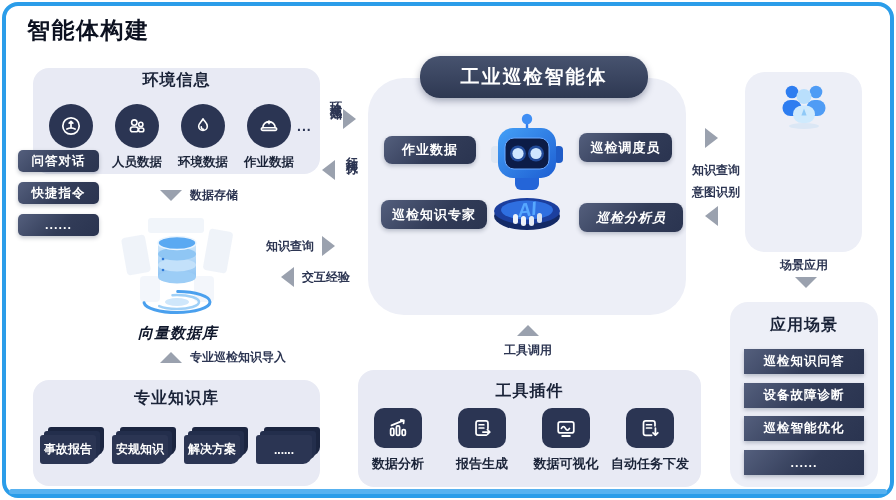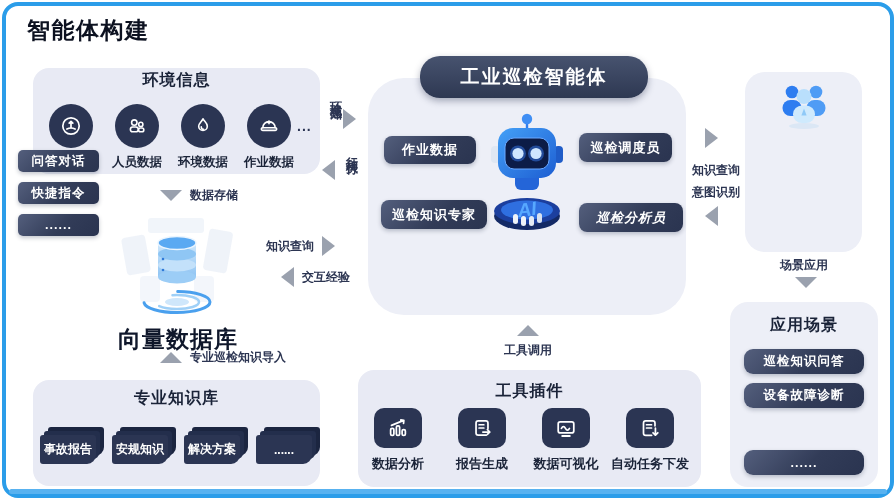--- a/index.html
+++ b/index.html
@@ -27,21 +27,21 @@
   .flow { position:absolute; display:flex; align-items:center; gap:8px; font-size:12px; font-weight:600; color:#2c3552; white-space:nowrap; }
   .tri { width:0; height:0; }
   .tri-down  { border-left:11px solid transparent; border-right:11px solid transparent; border-top:11px solid #9aa1ae; }
   .tri-up    { border-left:11px solid transparent; border-right:11px solid transparent; border-bottom:11px solid #9aa1ae; }
   .tri-right { border-top:10px solid transparent; border-bottom:10px solid transparent; border-left:13px solid #9aa1ae; }
   .tri-left  { border-top:10px solid transparent; border-bottom:10px solid transparent; border-right:13px solid #9aa1ae; }
   .vflow { position:absolute; writing-mode:vertical-rl; text-orientation:upright; font-size:12px; font-weight:600; color:#2c3552; letter-spacing:2px; }
 
   .db-illu { position:absolute; left:116px; top:206px; }
   .big-label { position:absolute; text-align:center; font-weight:bold; color:#0f172b; }
-  .vdb-label { left:33px; top:324px; width:290px; font-size:23px; letter-spacing:1px; }
+  .vdb-label { left:33px; top:324px; width:290px; font-size:15px; letter-spacing:1px;font-style:italic; }
 
   
   .kb-panel { left:33px; top:380px; width:287px; height:106px; }
   .kb-row { position:absolute; left:40px; top:418px; display:flex; gap:10px; }
   .card-stack { position:relative; width:62px; height:50px; }
   .kb-card { position:absolute; left:0; bottom:4px; width:56px; height:29px; background:#2b3553;
              border-radius:3px 3px 9px 3px; box-shadow:4px -4px 0 #232e4c, 8px -8px 0 #1b2540;
              color:#fff; font-size:12px; font-weight:bold; display:flex; align-items:center; justify-content:center; white-space:nowrap; }
 
   
@@ -65,21 +65,21 @@
   .tool-flow { position:absolute; left:478px; top:325px; width:100px; display:flex; flex-direction:column; align-items:center; gap:6px;
                font-size:12px; font-weight:600; color:#2c3552; }
 
   
   .user-panel { left:745px; top:72px; width:117px; height:180px; border-radius:20px; }
   .users-icon-wrap { position:absolute; left:33px; top:8px; }
   .rpill { position:absolute; left:18px; width:81px; height:22px; border-radius:5px; font-size:12.5px; }
 
   
   .scene-panel { left:730px; top:302px; width:148px; height:185px; border-radius:18px; }
-  .scpill { position:absolute; left:14px; width:120px; height:25px; border-radius:9px; font-size:12.5px; }
+  .scpill { position:absolute; left:14px; width:120px; height:25px; border-radius:0; font-size:12.5px; }
 </style>
 </head>
 <body>
 
 <div class="stage">
   <div class="frame"></div>
   <div class="bottom-bar"></div>
 
   <div class="page-title">智能体构建</div>
 
@@ -321,14 +321,15 @@
   <div class="flow" style="left:780px; top:257px;">
     <span>场景应用</span>
   </div>
   <div class="tri tri-down" style="position:absolute; left:795px; top:277px;"></div>
 
   <div class="panel panel-light scene-panel">
     <div class="panel-title" style="top:13px;">应用场景</div>
   </div>
   <div class="pill scpill" style="left:744px; top:349px;">巡检知识问答</div>
   <div class="pill scpill" style="left:744px; top:383px;">设备故障诊断</div>
+  <div class="pill scpill" style="left:744px; top:416px;">巡检智能优化</div>
   <div class="pill scpill" style="left:744px; top:450px;">......</div>
 </div>
 
 </body></html>

